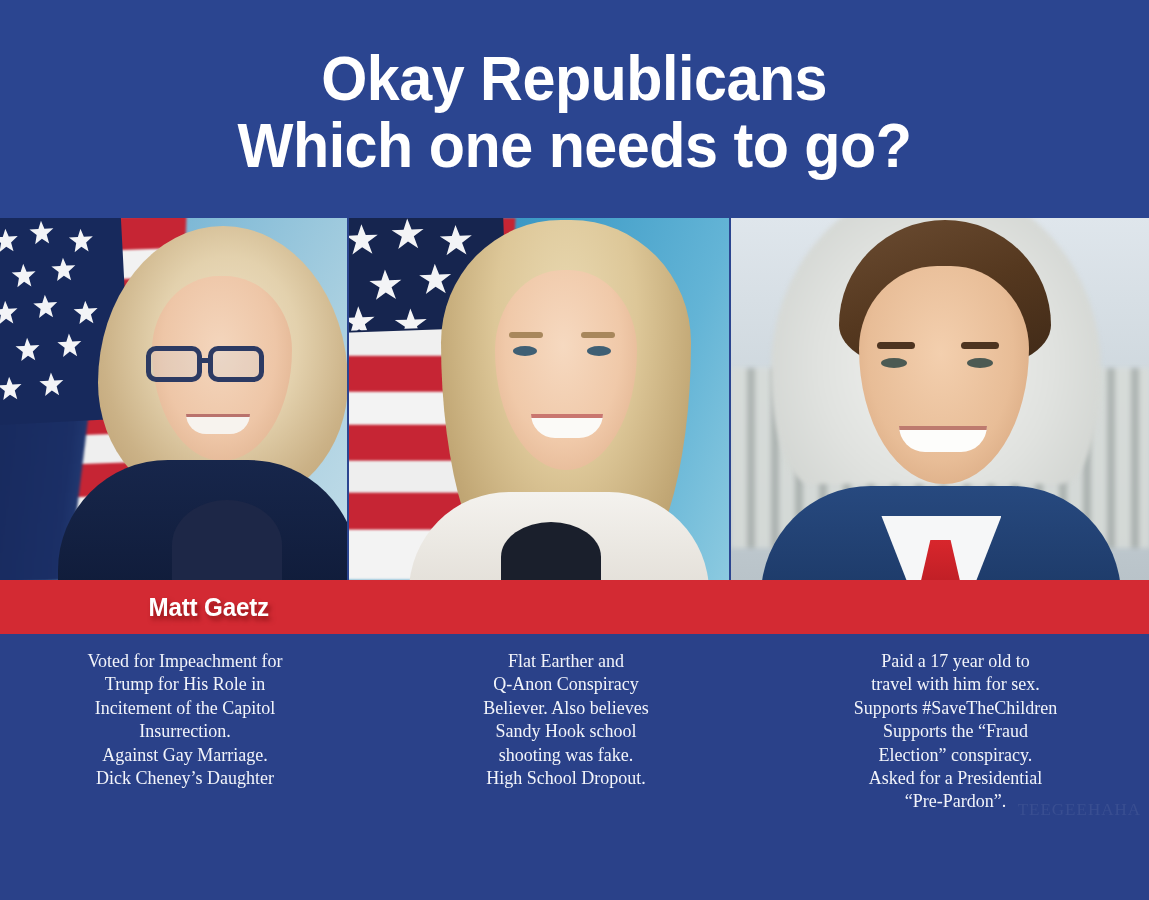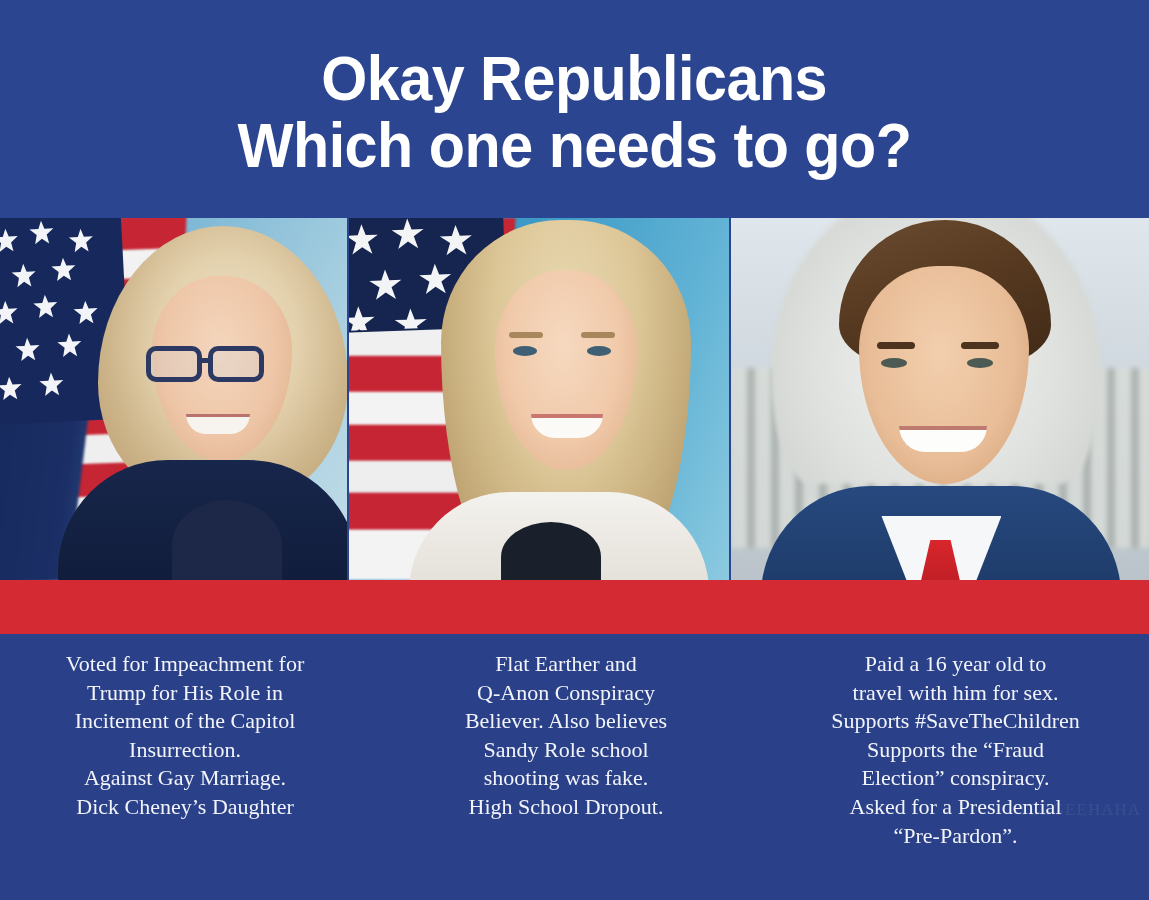--- a/index.html
+++ b/index.html
@@ -261,21 +261,21 @@
   .desc-strip {
     position:absolute; top:634px; left:0;
     width:1149px; height:266px;
     background:#2A4189;
     display:flex;
     padding-top:16px;
   }
   .desc-cell {
     color:#f2f4fa;
     font-family:"Liberation Serif", serif;
-    font-size:22px;
+    font-size:18px;
     line-height:1.30;
     text-align:center;
     padding:0 6px;
     white-space:pre-line;
   }
   .dc-a { width:370px; }
   .dc-b { width:392px; }
   .dc-c { width:387px; }
 
   
@@ -373,36 +373,39 @@
       <div class="c-eye-r"></div>
       <div class="c-smile"></div>
       <div class="c-suit"></div>
       <div class="c-shirt"></div>
       <div class="c-tie"></div>
     </div>
 
   </div>
 
   <div class="name-banner">
+    <div class="name-cell nc-c">
+      <span>Matt Gaetz</span>
+    </div>
   </div>
 
   <div class="desc-strip">
     <div class="desc-cell dc-a">Voted for Impeachment for
 Trump for His Role in
 Incitement of the Capitol
 Insurrection.
 Against Gay Marriage.
 Dick Cheney’s Daughter</div>
     <div class="desc-cell dc-b">Flat Earther and
 Q-Anon Conspiracy
 Believer.  Also believes
-Sandy Role school
+Sandy Hook school
 shooting was fake.
 High School Dropout.</div>
-    <div class="desc-cell dc-c">Paid a 16 year old to
+    <div class="desc-cell dc-c">Paid a 17 year old to
 travel with him for sex.
 Supports #SaveTheChildren
 Supports the “Fraud
 Election” conspiracy.
 Asked for a Presidential
 “Pre-Pardon”.</div>
   </div>
 
   <div class="watermark">TEEGEEHAHA</div>
 

